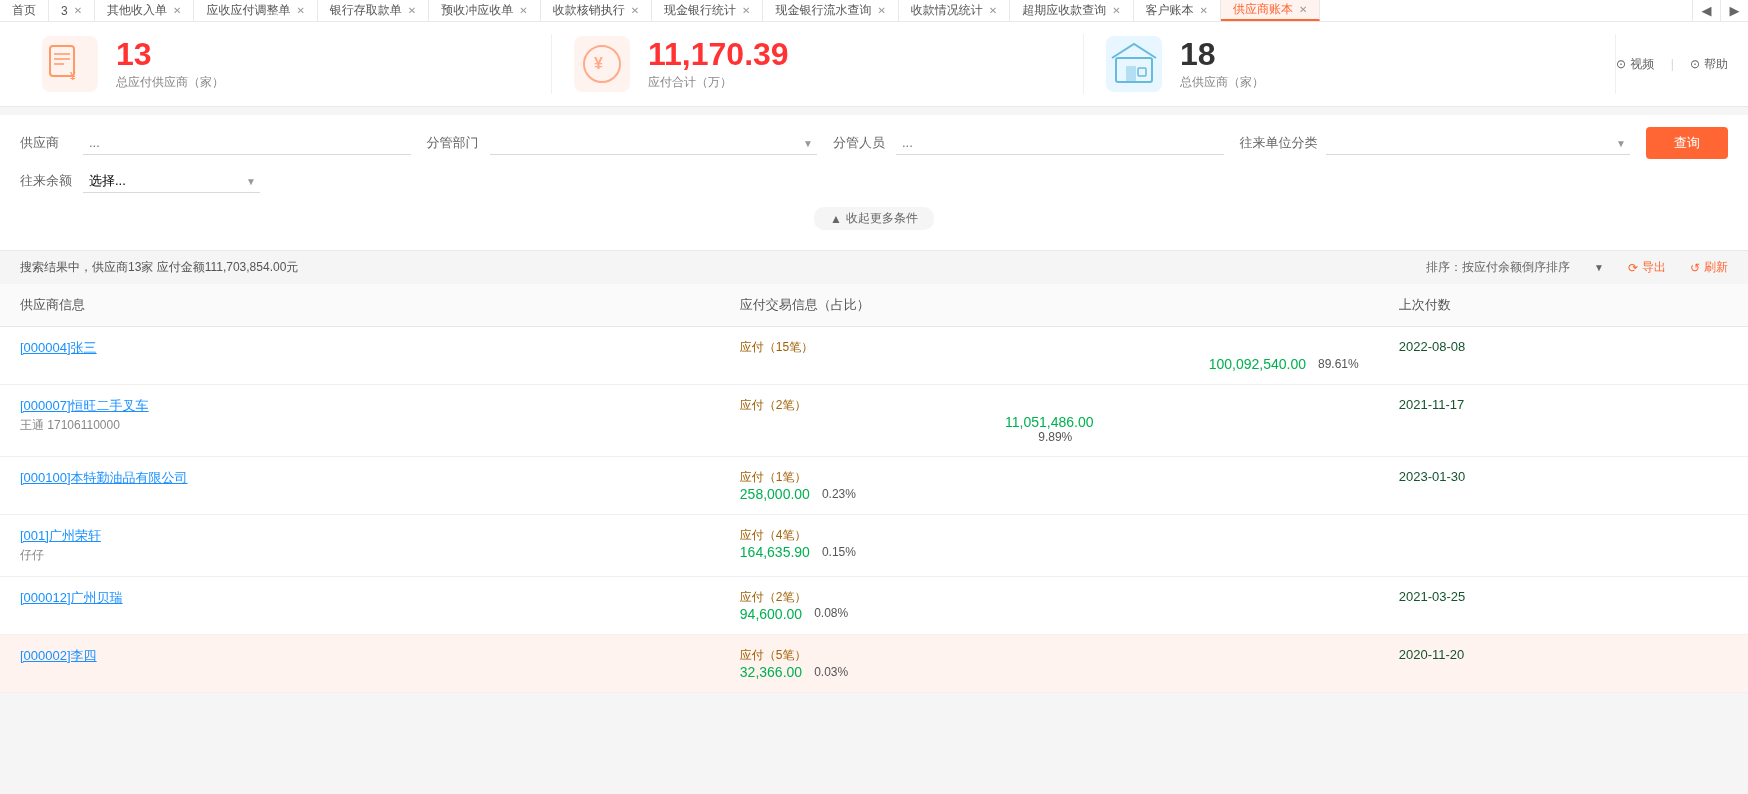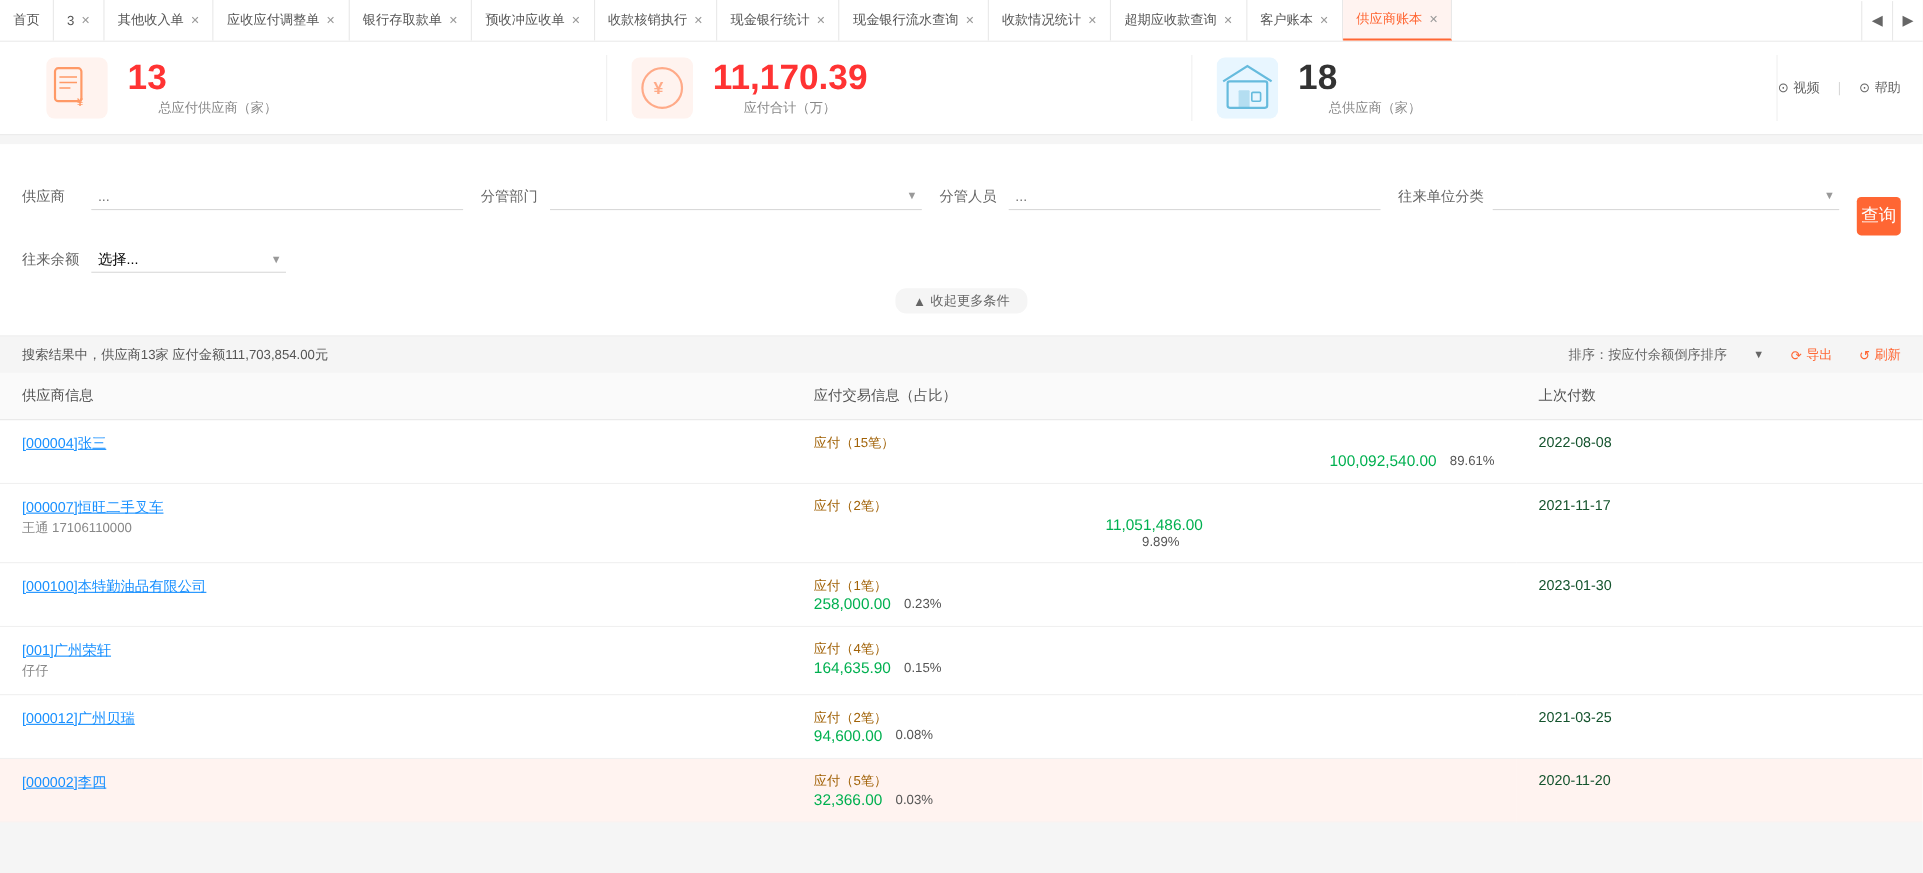--- a/index.html
+++ b/index.html
@@ -1,21 +1,21 @@
 <!DOCTYPE html>
 <html><head>
   <meta charset="utf-8">
   <style>
     * { box-sizing: border-box; margin: 0; padding: 0; }
     body { font-family: "Microsoft YaHei", "PingFang SC", Arial, sans-serif; font-size: 13px; background: #f5f5f5; color: #333; }
 
     
     .top-nav {
       display: flex; align-items: center; background: #fff; border-bottom: 1px solid #e8e8e8;
-      height: 38px; overflow: hidden;
+      height: 22px; overflow: hidden;
     }
     .nav-tab {
       display: flex; align-items: center; padding: 0 12px; height: 100%;
       border-right: 1px solid #e8e8e8; white-space: nowrap; cursor: pointer;
       font-size: 12px; color: #555; position: relative;
     }
     .nav-tab.active { background: #fff3f0; color: #ff6633; border-bottom: 2px solid #ff6633; }
     .nav-tab .close-btn { margin-left: 6px; color: #999; font-size: 10px; cursor: pointer; }
     .nav-arrows { display: flex; margin-left: auto; }
     .nav-arrow { width: 28px; height: 36px; display: flex; align-items: center; justify-content: center; cursor: pointer; border-left: 1px solid #e8e8e8; color: #666; }
@@ -29,21 +29,21 @@
       display: flex; align-items: center; flex: 1; padding: 0 20px;
       border-right: 1px solid #f0f0f0;
     }
     .stat-item:last-child { border-right: none; }
     .stat-icon {
       width: 60px; height: 60px; margin-right: 16px; display: flex; align-items: center; justify-content: center;
     }
     .stat-icon svg { width: 56px; height: 56px; }
     .stat-content {}
     .stat-number { font-size: 32px; font-weight: bold; color: #ff3333; line-height: 1; }
-    .stat-label { font-size: 12px; color: #888; margin-top: 4px; margin-left: 28px; }
+    .stat-label { font-size: 12px; color: #888; margin-top: 4px; }
     .top-right-links {
       margin-left: auto; display: flex; align-items: center; font-size: 12px; color: #666; gap: 12px;
     }
     .top-right-links span { cursor: pointer; display: flex; align-items: center; gap: 4px; }
     .top-right-links .divider { color: #ccc; }
 
     
     .filter-area {
       background: #fff; margin: 8px 0 0 0; padding: 12px 20px;
       border-bottom: 1px solid #e8e8e8;
@@ -62,22 +62,22 @@
       appearance: none; cursor: pointer; position: relative;
     }
     .filter-select-wrapper { flex: 1; position: relative; display: flex; align-items: center; }
     .filter-select-wrapper select {
       flex: 1; border: none; border-bottom: 1px solid #d9d9d9;
       padding: 4px 20px 4px 6px; font-size: 13px; outline: none; background: transparent;
       appearance: none; cursor: pointer;
     }
     .filter-chevron { position: absolute; right: 4px; color: #999; font-size: 10px; pointer-events: none; }
     .search-btn {
-      background: #ff6633; color: #fff; border: none; padding: 7px 4px;
-      border-radius: 4px; cursor: pointer; font-size: 16px; white-space: nowrap; margin-top: 36px;
+      background: #ff6633; color: #fff; border: none; padding: 7px 28px;
+      border-radius: 4px; cursor: pointer; font-size: 13px; white-space: nowrap;
     }
     .collapse-bar {
       display: flex; justify-content: center; align-items: center; padding: 4px 0 8px;
     }
     .collapse-btn {
       display: flex; align-items: center; gap: 4px; color: #666; font-size: 12px;
       cursor: pointer; background: #f5f5f5; padding: 3px 16px; border-radius: 10px;
     }
 
     

